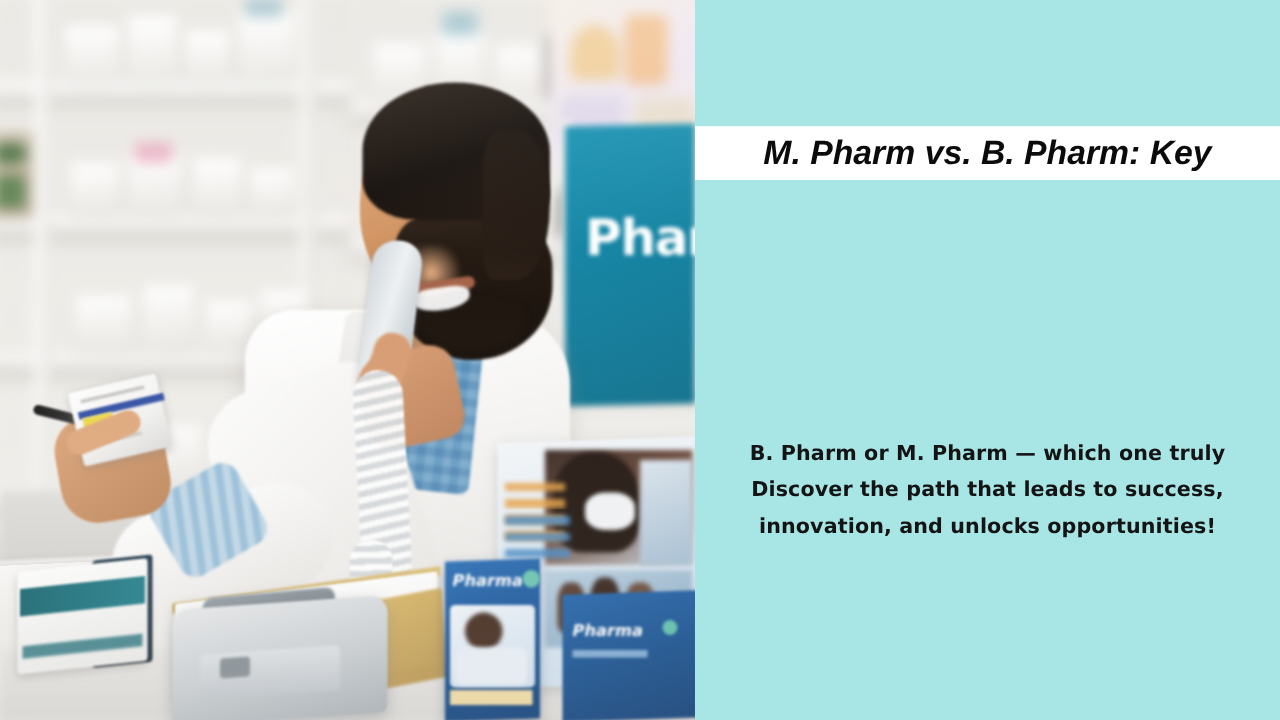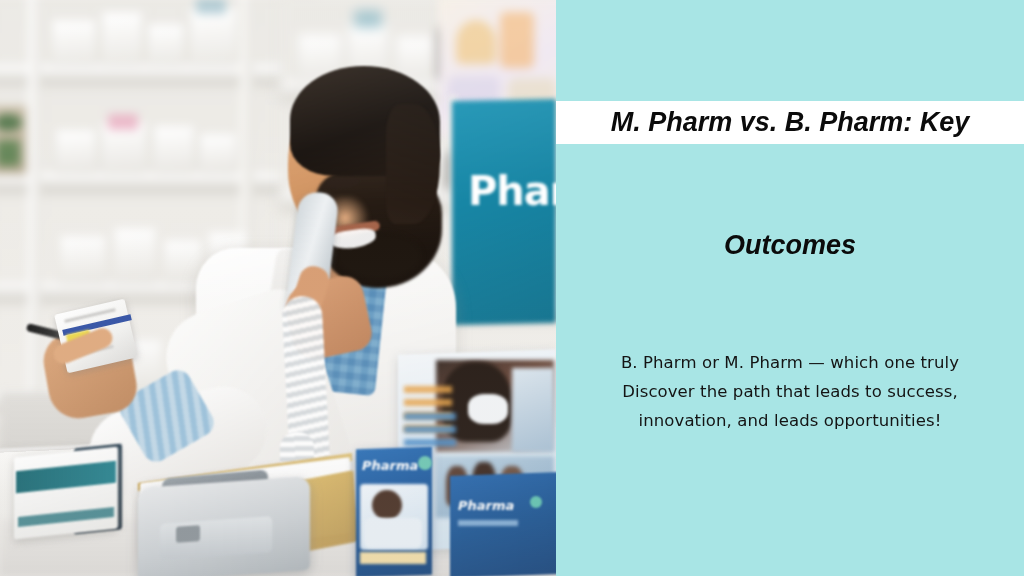--- a/index.html
+++ b/index.html
@@ -412,21 +412,21 @@
     text-align:center;white-space:nowrap;
     font-family:"Liberation Sans","DejaVu Sans",sans-serif;
   }
   #tline1{top:101px;height:43px;}
   #tline2{top:162px;height:43px;}
   #tline3{top:224px;height:43px;}
 
   #body{
     position:absolute;left:24px;top:348px;width:420px;
     text-align:center;color:#141414;
-    font-size:16.5px;line-height:29px;font-weight:400;
+    font-size:16.5px;line-height:29px;font-weight:700;
     font-family:"DejaVu Sans","Liberation Sans",sans-serif;
     letter-spacing:.1px;
   }
   .bline{display:block;white-space:nowrap;}
 </style>
 </head>
 <body>
 
 <div id="canvas">
 
@@ -575,22 +575,21 @@
     <div class="ph" id="bluebox_r_sub"></div>
 
     <div class="ph" id="grade"></div>
   </div>
 
   <div id="panel">
 
     <div id="titleband"></div>
 
     <div class="tline" id="tline1">M. Pharm vs. B. Pharm: Key</div>
-    <div class="tline" id="tline3">Outcomes</div>
 
     <div id="body">
       <span class="bline">B. Pharm or M. Pharm — which one truly</span>
       <span class="bline">Discover the path that leads to success,</span>
-      <span class="bline">innovation, and leads opportunities!</span>
+      <span class="bline">innovation, and unlocks opportunities!</span>
     </div>
   </div>
 
 </div>
 
 </body></html>

